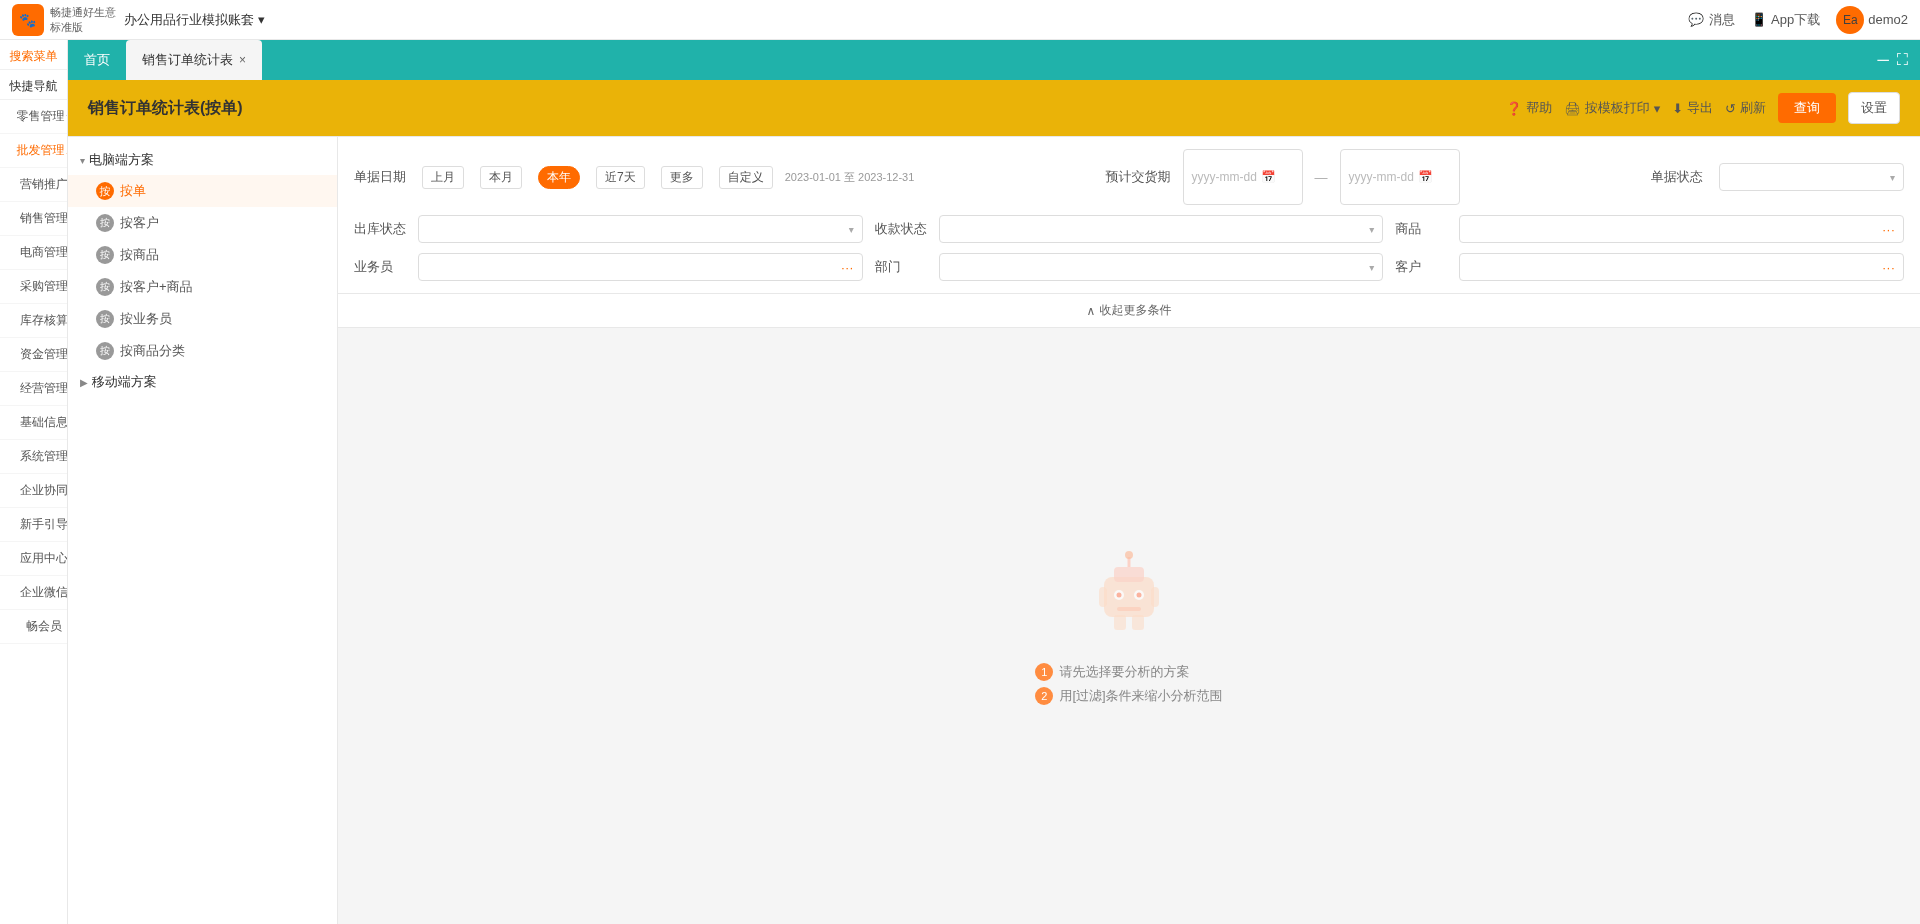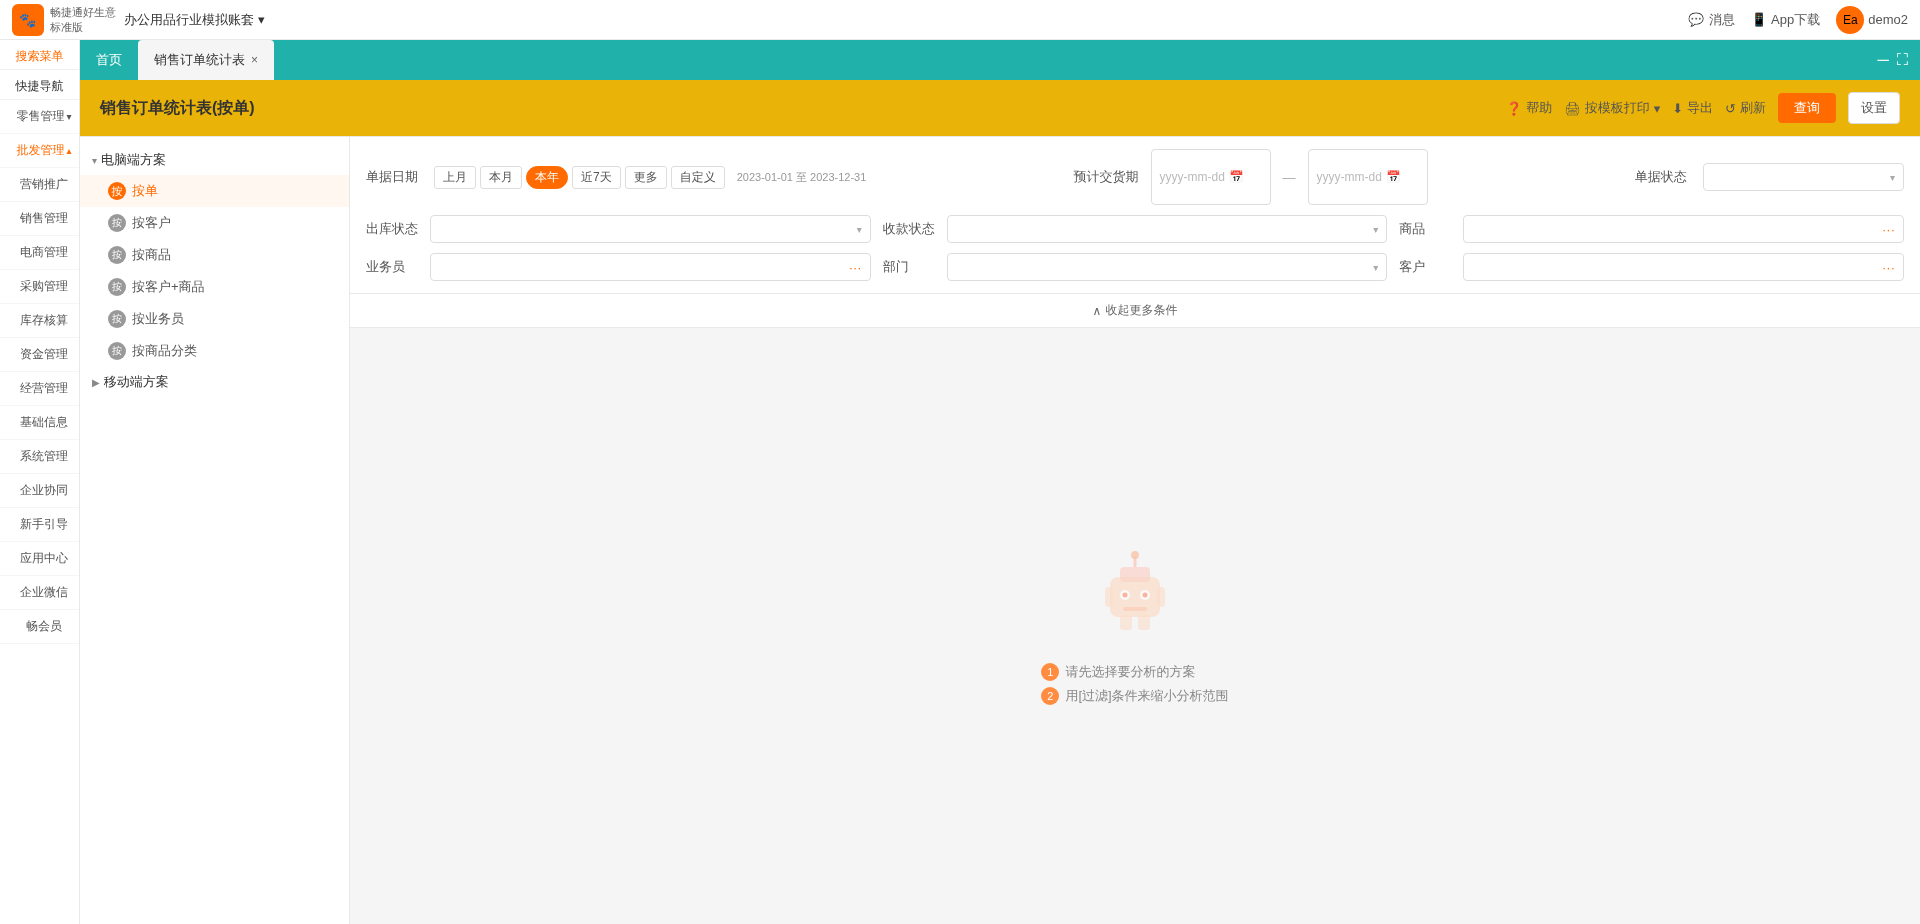--- a/index.html
+++ b/index.html
@@ -7,27 +7,27 @@
 
     
     .topbar { background: #fff; height: 40px; display: flex; align-items: center; padding: 0 12px; border-bottom: 1px solid #e8e8e8; justify-content: space-between; flex-shrink: 0; }
     .topbar-left { display: flex; align-items: center; gap: 8px; }
     .logo-area { display: flex; align-items: center; gap: 6px; }
     .logo-icon { width: 32px; height: 32px; background: #ff6b00; border-radius: 6px; display: flex; align-items: center; justify-content: center; color: white; font-size: 14px; font-weight: bold; }
     .logo-text { font-size: 11px; color: #666; line-height: 1.3; }
     .topbar-title-dropdown { display: flex; align-items: center; gap: 4px; cursor: pointer; }
     .topbar-right { display: flex; align-items: center; gap: 16px; color: #555; font-size: 13px; }
     .topbar-right-item { display: flex; align-items: center; gap: 4px; cursor: pointer; }
-    .avatar { width: 28px; height: 28px; border-radius: 50%; background: #ff6b00; display: flex; align-items: center; justify-content: center; color: #000000; font-size: 12px; }
+    .avatar { width: 28px; height: 28px; border-radius: 50%; background: #ff6b00; display: flex; align-items: center; justify-content: center; color: #404040; font-size: 12px; }
 
     
     .main-layout { display: flex; flex: 1; overflow: hidden; }
 
     
-    .sidebar { width: 80px; background: #fff; border-right: 1px solid #e8e8e8; display: flex; flex-direction: column; flex-shrink: 0; overflow-y: auto; }
+    .sidebar { width: 68px; background: #fff; border-right: 1px solid #e8e8e8; display: flex; flex-direction: column; flex-shrink: 0; overflow-y: auto; }
     .sidebar-search { padding: 8px 8px 4px; font-size: 12px; color: #ff6b00; text-align: center; cursor: pointer; border-bottom: 1px solid #f0f0f0; }
     .sidebar-nav { padding: 8px 8px 4px; font-size: 12px; color: #333; text-align: center; cursor: pointer; border-bottom: 1px solid #f0f0f0; }
 
     
     .tabbar { background: #20b2aa; height: 40px; display: flex; align-items: center; padding: 0 0; flex-shrink: 0; }
     .tab { padding: 0 16px; height: 40px; display: flex; align-items: center; gap: 6px; cursor: pointer; font-size: 13px; color: rgba(255,255,255,0.8); }
     .tab.home { color: white; border-radius: 10px; }
     .tab.active { background: #f5f5f5; color: #333; border-radius: 4px 4px 0 0; }
     .tab-close { font-size: 12px; cursor: pointer; color: #666; }
     .tabbar-right { margin-left: auto; display: flex; align-items: center; gap: 8px; padding-right: 12px; }
@@ -61,21 +61,21 @@
     .scheme-item-icon.gray { background: #999; color: white; }
 
     
     .right-panel { flex: 1; display: flex; flex-direction: column; overflow: hidden; }
 
     
     .filter-area { background: #fff; padding: 12px 16px; border-bottom: 1px solid #e8e8e8; flex-shrink: 0; }
     .filter-row { display: flex; align-items: center; gap: 12px; margin-bottom: 10px; flex-wrap: wrap; }
     .filter-row:last-child { margin-bottom: 0; }
     .filter-label { font-size: 13px; color: #555; white-space: nowrap; min-width: 56px; text-align: left; }
-    .date-btns { display: flex; gap: 4px; }
+    .date-btns { display: flex; gap: 16px; }
     .date-btn { padding: 2px 8px; border-radius: 3px; font-size: 12px; cursor: pointer; border: 1px solid #ddd; background: #fff; color: #555; }
     .date-btn.active { background: #ff6b00; color: white; border-color: #ff6b00; border-radius: 12px; }
     .date-range-text { font-size: 11px; color: #999; }
     .filter-select { border: 1px solid #ddd; border-radius: 4px; padding: 4px 8px; font-size: 12px; flex: 1; display: flex; align-items: center; justify-content: space-between; cursor: pointer; background: #fff; min-height: 28px; }
     .filter-select-placeholder { color: #bbb; font-size: 12px; }
     .filter-select-arrow { color: #aaa; font-size: 10px; }
     .filter-date-input { border: 1px solid #ddd; border-radius: 4px; padding: 20px 8px; font-size: 12px; color: #bbb; display: flex; align-items: center; gap: 4px; cursor: pointer; min-width: 120px; }
     .filter-date-separator { color: #aaa; }
     .filter-part { display: flex; align-items: center; gap: 8px; flex: 1; }
 

